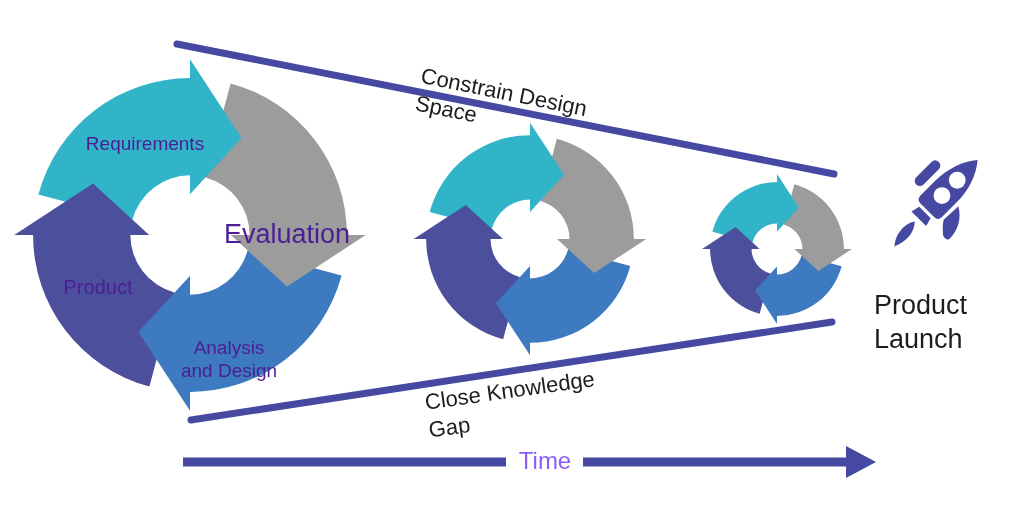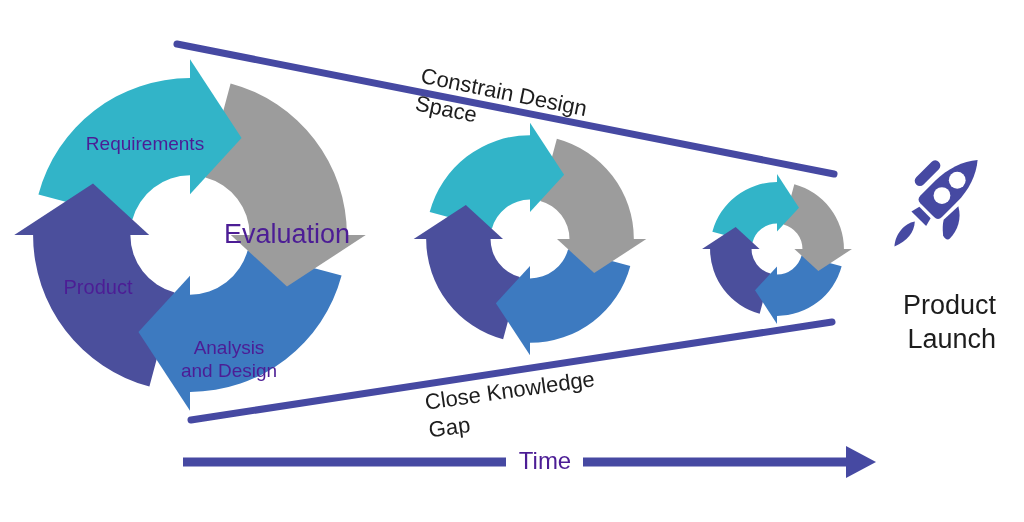--- a/index.html
+++ b/index.html
@@ -32,28 +32,28 @@
     position:absolute; color:#1d1d1d; font-size:22px; line-height:28px;
     transform-origin:0 0; white-space:nowrap;
   }
   .annot-constrain { left:424px; top:62px;  transform:rotate(11.5deg); }
   .annot-closegap  { left:423px; top:389px; transform:rotate(-8deg); }
 
   .overlay { position:absolute; left:0; top:0; pointer-events:none; }
 
   .time-label {
     position:absolute; left:545px; top:461px; transform:translate(-50%,-50%);
-    color:#4c1d95; font-size:24px; white-space:nowrap;
+    color:#8b5cf6; font-size:24px; white-space:nowrap;
   }
 
   .rocket { left:890px; top:132px; width:96px; height:135px; transform:rotate(45deg); }
 
   .launch-label {
     position:absolute; left:874px; top:288px; width:122px;
-    color:#1d1d1d; font-size:27px; line-height:34px; text-align:right;
+    color:#1d1d1d; font-size:27px; line-height:34px; text-align:left;
   }
 </style>
 </head>
 <body>
 
 <div class="canvas">
 
   <svg class="defs-holder" aria-hidden="true">
     <defs>
       <g id="cycle-wheel">

